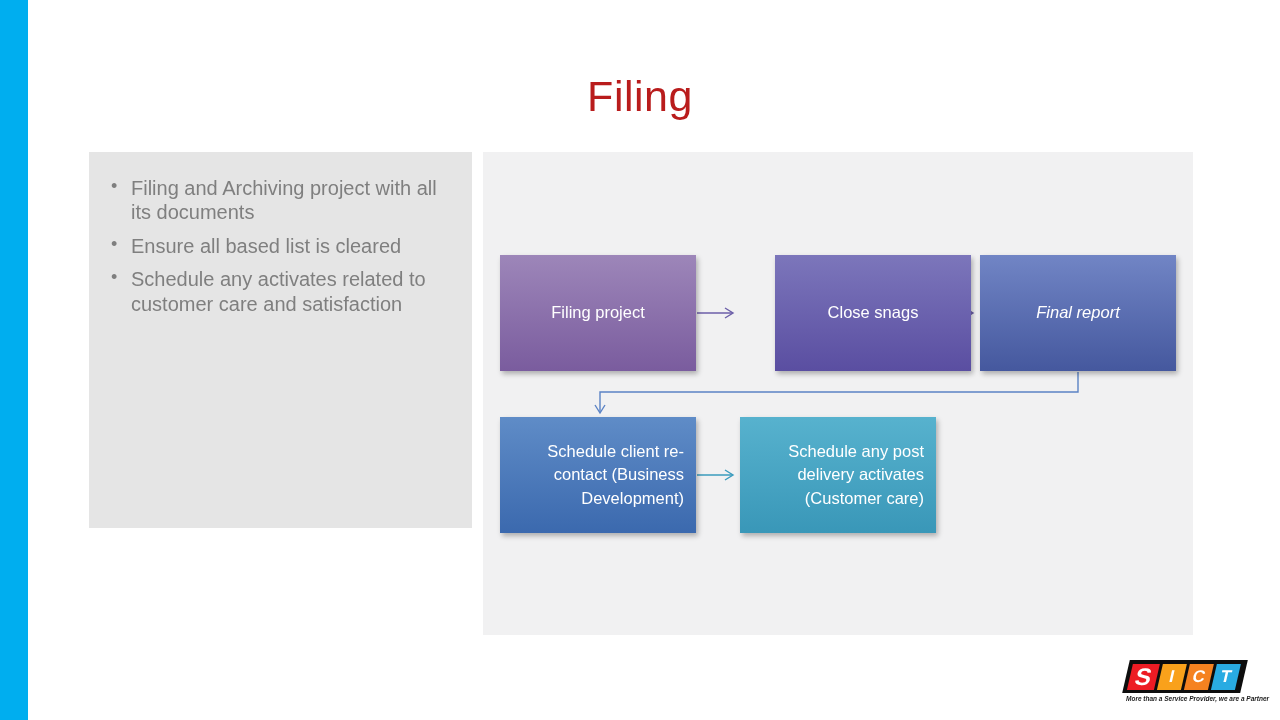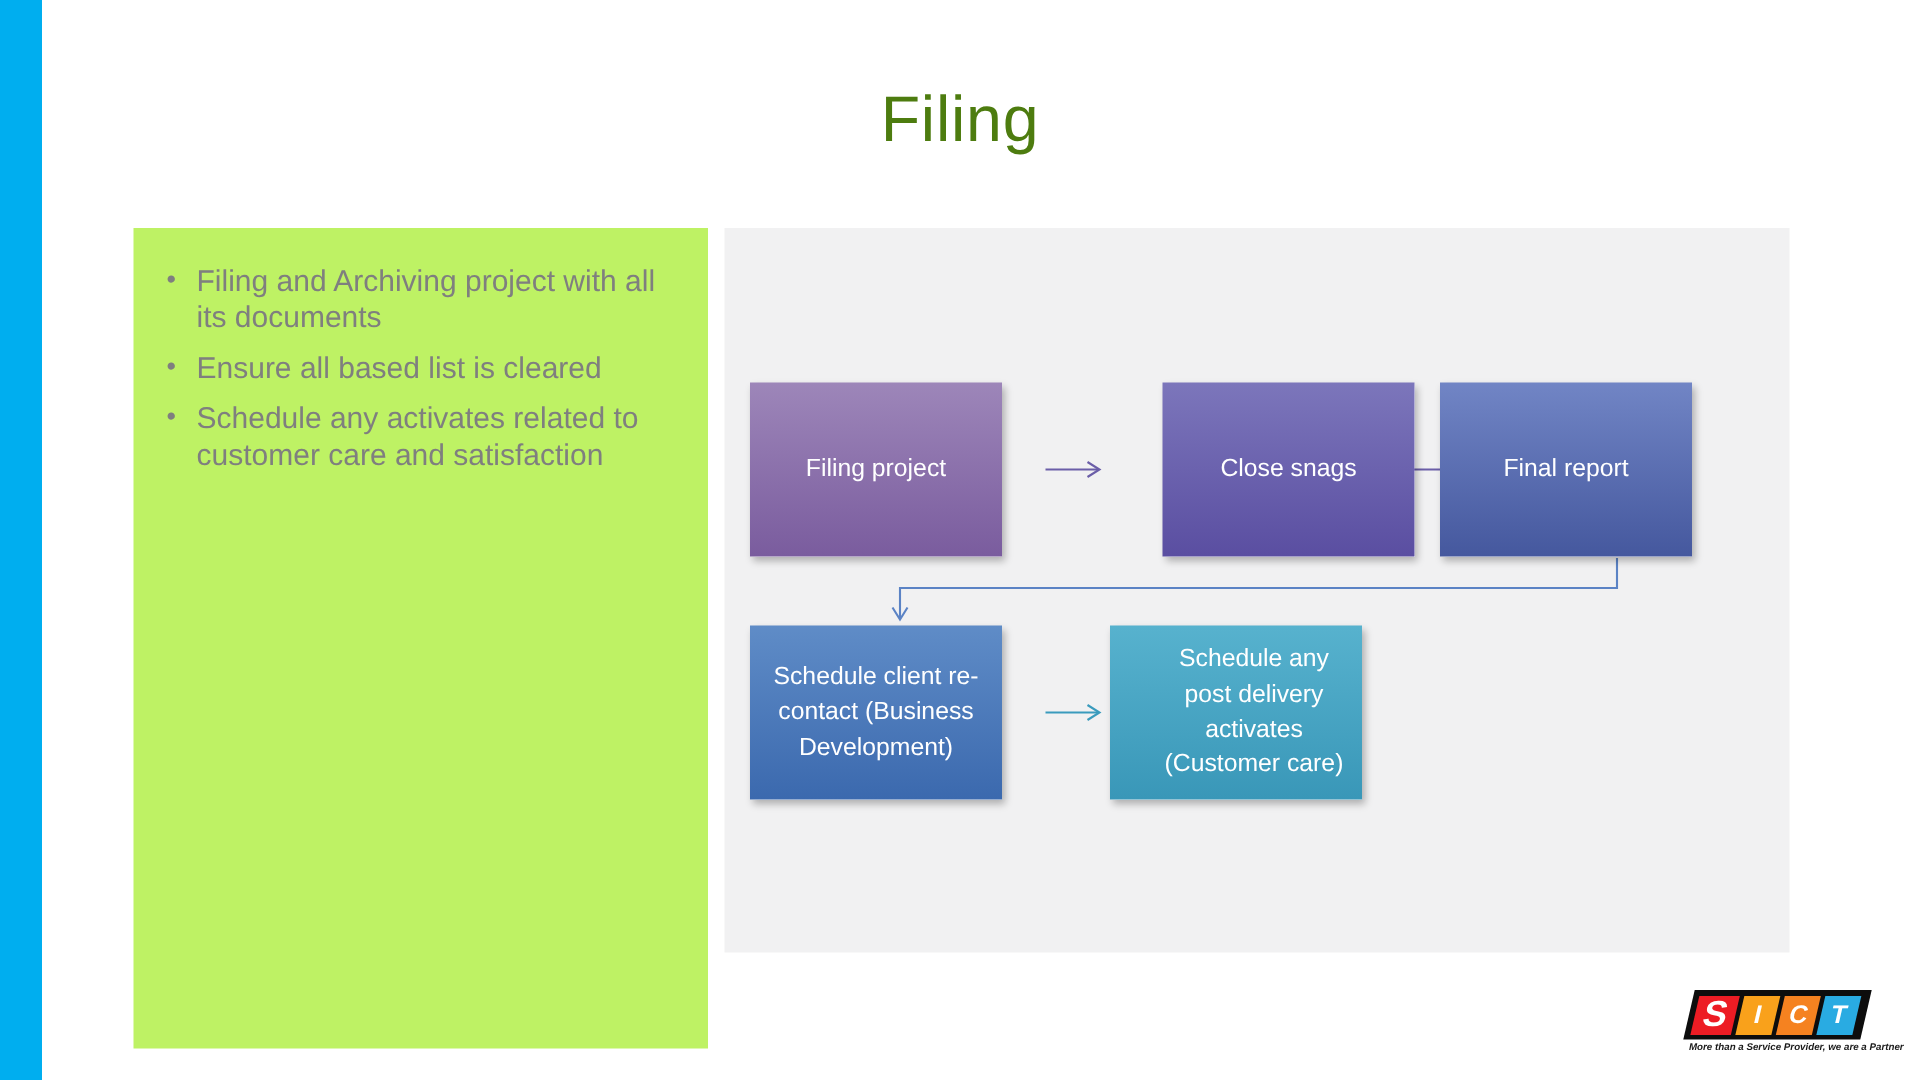--- a/index.html
+++ b/index.html
@@ -11,30 +11,30 @@
   .slide{position:absolute;inset:0;}
 
   
   .accent-bar{
     position:absolute;left:0;top:0;width:28px;height:720px;
     background:#00AEEF;
   }
 
   
   .title{
-    position:absolute;left:0;right:0;top:56px;margin:0;
+    position:absolute;left:0;right:0;top:56px;margin:16px;
     text-align:center;
     font-size:43px;font-weight:400;letter-spacing:0.5px;
-    color:#4d7c0f;
+    color:#b91c1c;
   }
 
   
   .bullet-panel{
-    position:absolute;left:89px;top:152px;width:383px;height:547px;
-    background:#bef264;box-sizing:border-box;
+    position:absolute;left:89px;top:152px;width:383px;height:376px;
+    background:#e5e5e5;box-sizing:border-box;
     padding:24px 14px 14px 20px;
   }
   .diagram-panel{
     position:absolute;left:483px;top:152px;width:710px;height:483px;
     background:#F1F1F2;
   }
 
   
   .bullets{
     margin:0;padding:0;list-style:none;
@@ -44,29 +44,29 @@
     position:relative;padding-left:22px;margin-bottom:9px;
   }
   .bullets li::before{
     content:"\2022";
     position:absolute;left:2px;top:0;
     color:#7F7F7F;font-size:18px;
   }
 
   
   .node{
-    position:absolute;width:168px;height:116px;
+    position:absolute;width:196px;height:116px;
     display:flex;align-items:center;justify-content:center;
-    text-align:center;color:#ffffff;font-size:16.5px;line-height:1.42;
+    text-align:right;color:#ffffff;font-size:16.5px;line-height:1.42;
     box-sizing:border-box;padding:6px 12px;
     box-shadow:2px 3px 5px rgba(0,0,0,0.28);
   }
   .node-1{left:17px;top:103px;}
   .node-2{left:257px;top:103px;}
-  .node-3{left:477px;top:103px;}
+  .node-3{left:497px;top:103px;font-style:italic;}
   .node-4{left:17px;top:265px;}
   .node-5{left:257px;top:265px;}
 
   .connector-layer{position:absolute;left:0;top:0;}
   .connector-layer line,.connector-layer polyline{stroke-width:1.4;fill:none;}
 
   
   .logo{
     position:absolute;right:36px;top:660px;width:118px;
     text-align:center;

